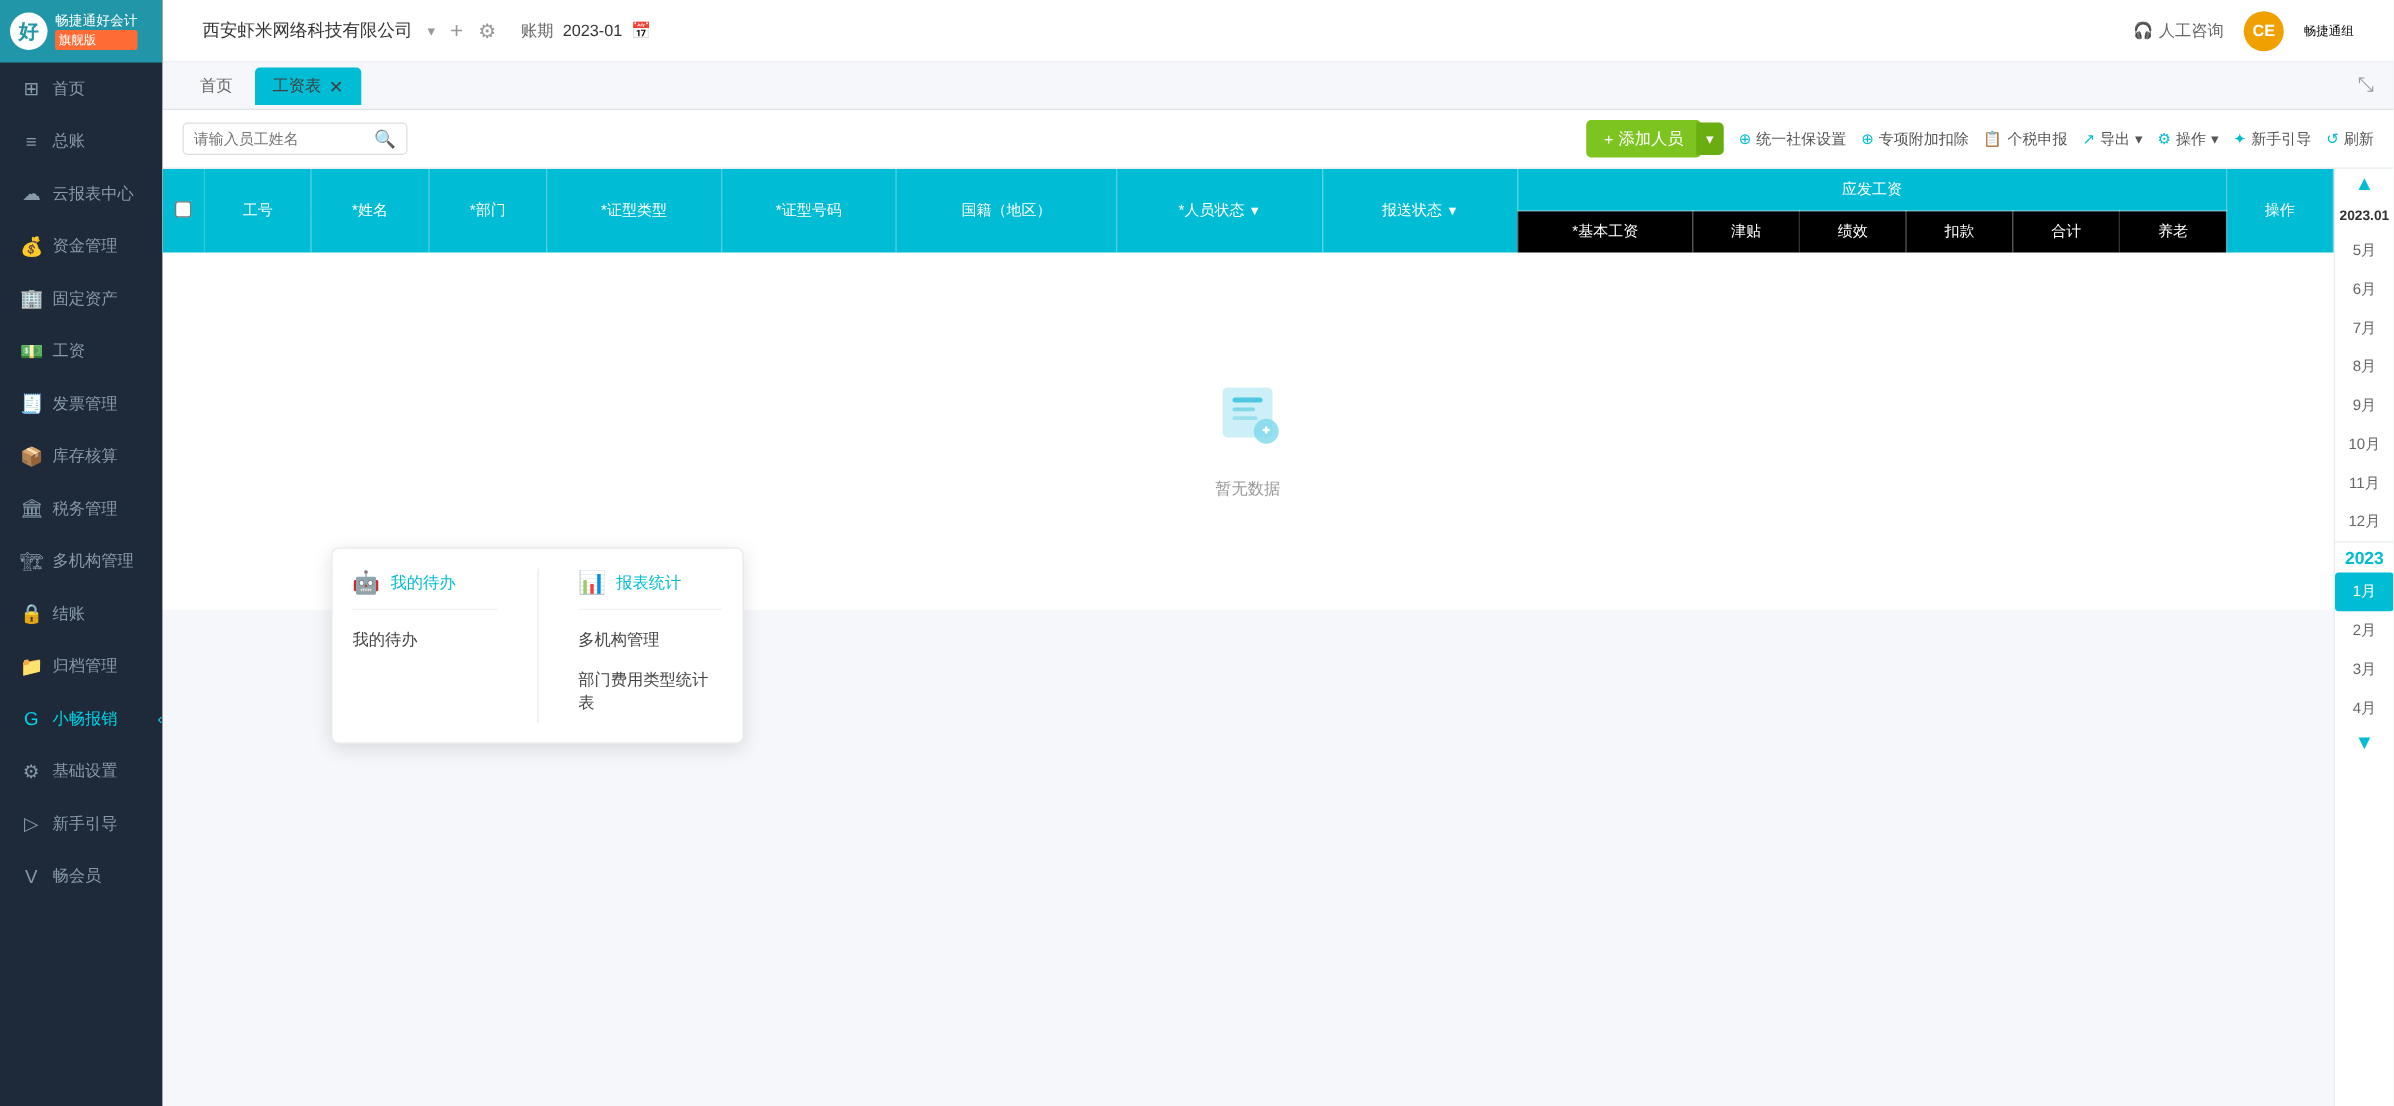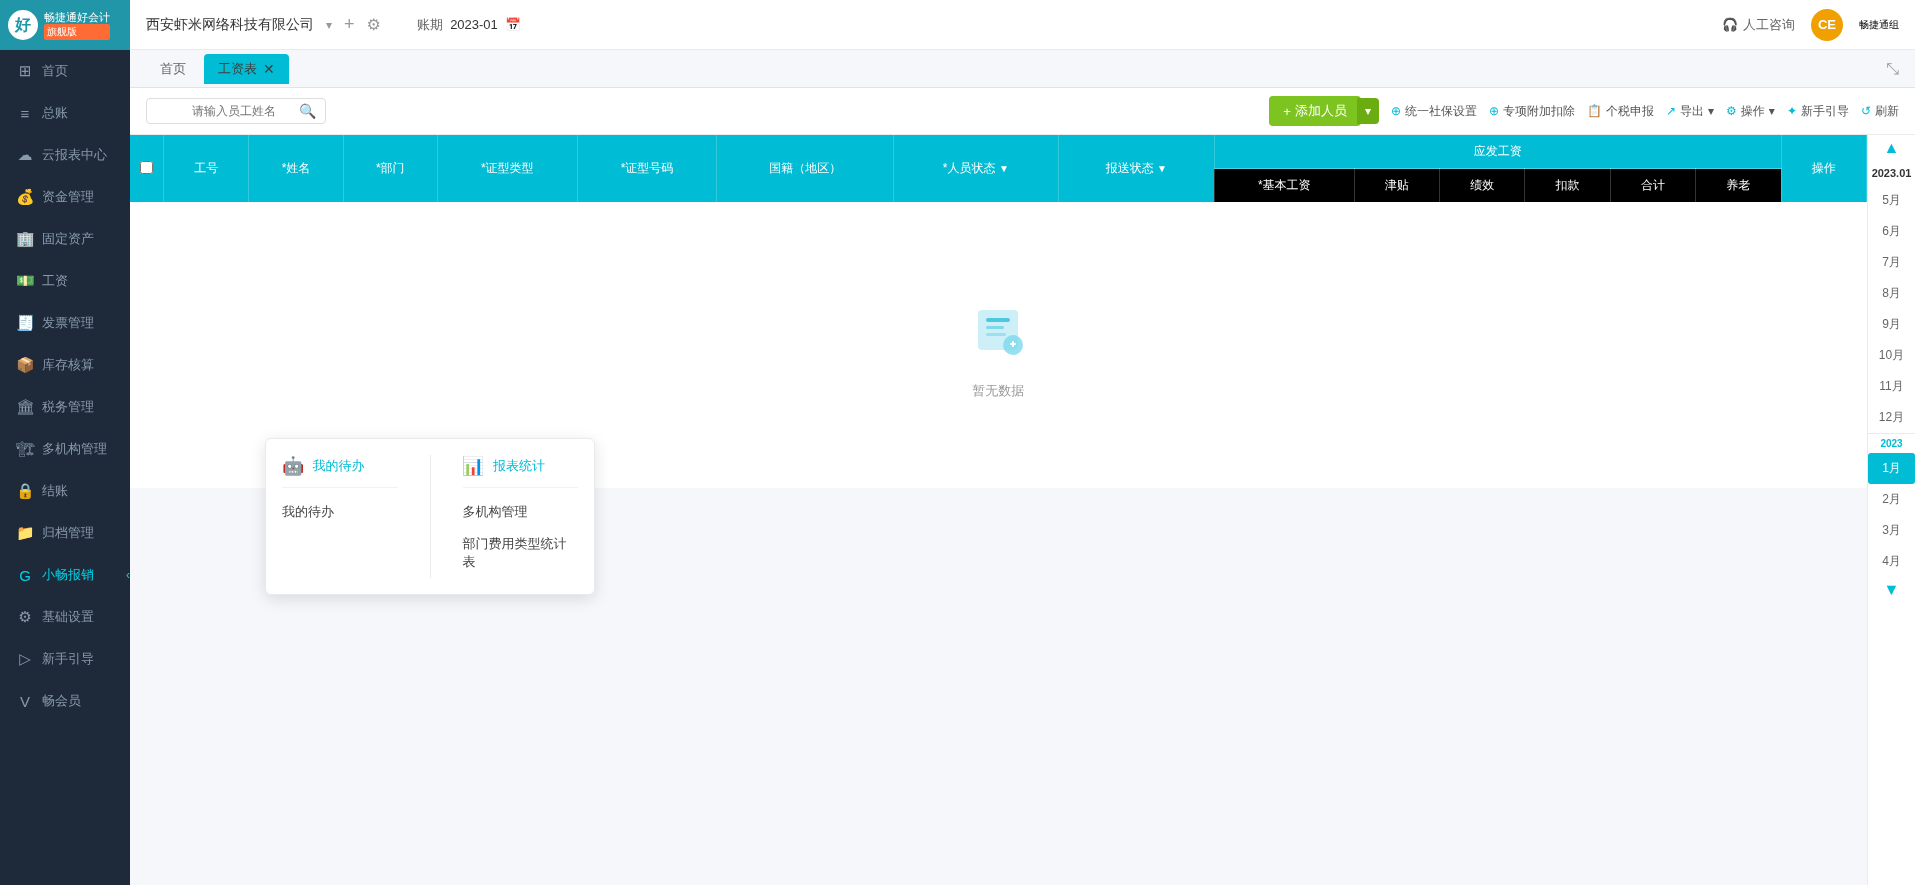--- a/index.html
+++ b/index.html
@@ -68,33 +68,33 @@
       flex-direction: column;
       overflow: hidden;
     }
 
     
     .topbar {
       background: white;
       height: 50px;
       display: flex;
       align-items: center;
-      padding: 0 16px;
+      padding: 0 32px;
       border-bottom: 1px solid #e8eaed;
       gap: 12px;
     }
     .company-name {
       font-size: 14px;
       color: #333;
       font-weight: 500;
     }
     .topbar-chevron { color: #999; font-size: 12px; }
     .topbar-plus { color: #999; font-size: 18px; cursor: pointer; }
     .topbar-gear { color: #999; font-size: 16px; cursor: pointer; }
-    .topbar-period { color: #666; font-size: 13px; margin-left: 24px; }
+    .topbar-period { color: #666; font-size: 13px; margin-left: 8px; }
     .topbar-right {
       margin-left: auto;
       display: flex;
       align-items: center;
       gap: 16px;
     }
     .topbar-service {
       display: flex;
       align-items: center;
       gap: 4px;
@@ -170,21 +170,20 @@
       padding: 4px 8px;
       gap: 6px;
       width: 180px;
     }
     .search-box input {
       border: none;
       outline: none;
       font-size: 12px;
       color: #999;
       width: 100%;
-      margin-left: 37px;
     }
     .search-icon { color: #999; font-size: 14px; }
     .toolbar-right {
       margin-left: auto;
       display: flex;
       align-items: center;
       gap: 12px;
     }
     .btn-add {
       background: #7ec420;
@@ -584,21 +583,21 @@
         <div class="month-nav">▲</div>
         <div class="month-year">2023.01</div>
         <div class="month-item">5月</div>
         <div class="month-item">6月</div>
         <div class="month-item">7月</div>
         <div class="month-item">8月</div>
         <div class="month-item">9月</div>
         <div class="month-item">10月</div>
         <div class="month-item">11月</div>
         <div class="month-item">12月</div>
-        <div style="font-size:10px; color:#00bcd4; font-weight:bold; padding:4px; text-align:center; border-top:1px solid #e8eaed; width:100%;">2023</div>
+        <div style="font-size:14px; color:#00bcd4; font-weight:bold; padding:4px; text-align:center; border-top:1px solid #e8eaed; width:100%;">2023</div>
         <div class="month-item current">1月</div>
         <div class="month-item">2月</div>
         <div class="month-item">3月</div>
         <div class="month-item">4月</div>
         <div class="month-nav">▼</div>
       </div>
     </div>
 
     <div class="popup-menu">
       <div class="popup-menu-row">

